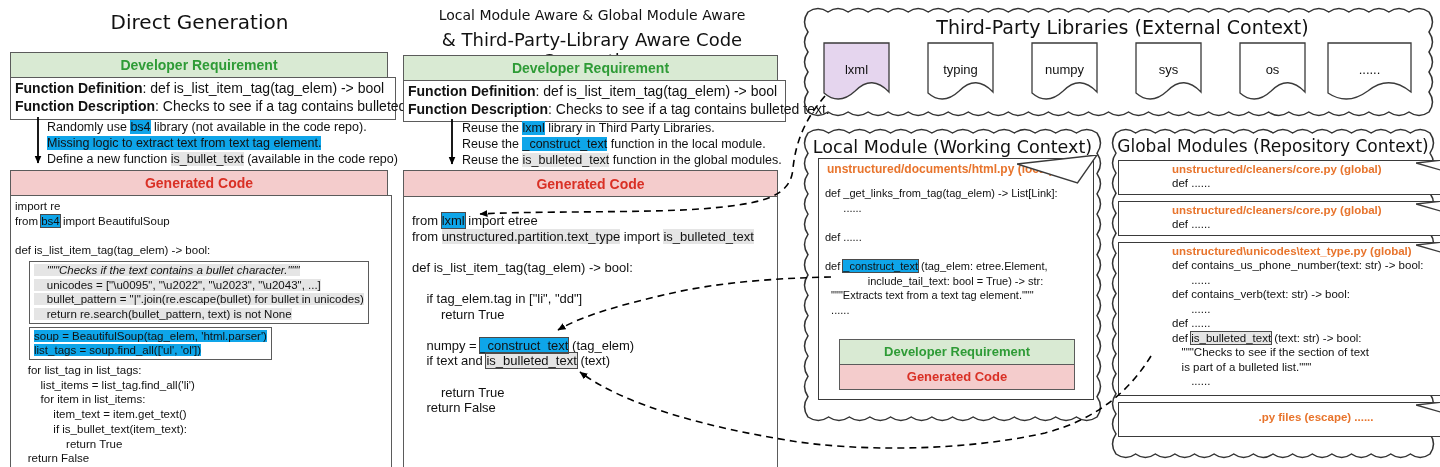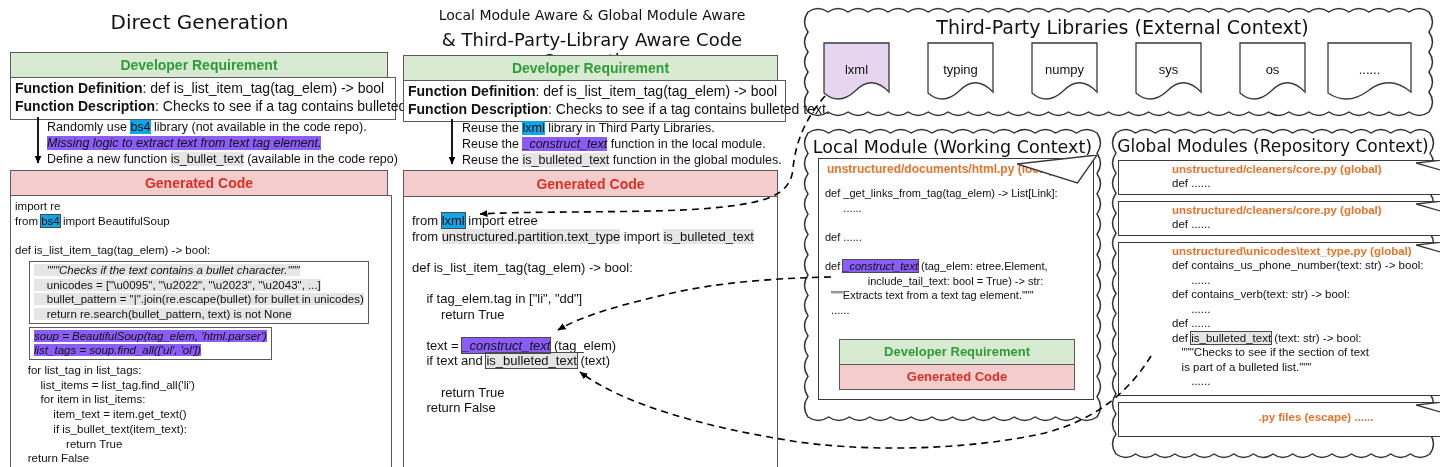--- a/index.html
+++ b/index.html
@@ -11,21 +11,21 @@
        display:flex;align-items:center;justify-content:center;}
   .hdr.green{background:#d9ead3;color:#2e9b36;}
   .hdr.red{background:#f4cccc;color:#d93025;}
   .boxed{border:1px solid #5b5b5b;background:#fff;}
   .cl{white-space:pre;min-height:1em;}
   .req .cl{font-size:14px;line-height:18px;}
   .notes .cl{font-size:12.5px;line-height:16px;}
   .bold{font-weight:bold;}
   .ital{font-style:italic;}
   .hl-purple{background:#0ea5e9;}
-  .hl-yellow{background:#8b5cf6;font-style:italic;}
+  .hl-yellow{background:#0ea5e9;}
   .hl-blue{background:#e5e5e5;}
   .seg-box{outline:1px solid #4a4a4a;outline-offset:0px;}
   .code{font-size:11.5px;line-height:14.7px;overflow:hidden;}
   .inner-box{border:1px solid #5b5b5b;margin:3px 0 3px 14px;padding:1px 4px;width:fit-content;}
   .mid-code{font-size:13px;line-height:15.6px;}
   .orange{color:#e8742c;font-weight:bold;}
   .gdoc{position:absolute;left:10px;width:300px;background:#fff;border:1.5px solid #3a3a3a;padding-left:47px;}
   .gdoc .ghdr{font-size:11.5px;padding:2px 0 0 6px;}
   .gdoc .glines{font-size:11.5px;line-height:14.5px;padding:1px 4px 0 6px;}
   .gdoc:nth-child(1){top:35px;height:33px;}
@@ -109,21 +109,21 @@
     <div class="abs hdr red" style="left:5px;top:170px;width:373px;height:25px;">Generated Code</div>
     <div class="abs boxed mid-code" style="left:5px;top:196px;width:365px;height:255px;padding:16px 0 0 8px;">
         <div class="cl"><span>from </span><span class="hl-purple seg-box">lxml</span><span> import etree</span></div>
         <div class="cl"><span>from </span><span class="hl-blue">unstructured.partition.text_type</span><span> import </span><span class="hl-blue">is_bulleted_text</span></div>
         <div class="cl">&nbsp;</div>
         <div class="cl"><span>def is_list_item_tag(tag_elem) -&gt; bool:</span></div>
         <div class="cl">&nbsp;</div>
         <div class="cl"><span>    if tag_elem.tag in ["li", "dd"]</span></div>
         <div class="cl"><span>        return True</span></div>
         <div class="cl">&nbsp;</div>
-        <div class="cl"><span>    text = </span><span class="hl-yellow seg-box">_construct_text</span><span> (tag_elem)</span></div>
+        <div class="cl"><span>    numpy = </span><span class="hl-yellow seg-box">_construct_text</span><span> (tag_elem)</span></div>
         <div class="cl"><span>    if text and </span><span class="hl-blue seg-box">is_bulleted_text</span><span> (text)</span></div>
         <div class="cl">&nbsp;</div>
         <div class="cl"><span>        return True</span></div>
         <div class="cl"><span>    return False</span></div>
       </div>
   </div>
 
   <div class="abs wavy" style="left:800px;top:4px;width:637px;height:116px;">
       <svg class="panel-border" width="637" height="116">
         <path d="M8,8 Q18.0,1.0 28.0,8.0 Q38.0,1.0 48.1,8.0 Q58.1,1.0 68.1,8.0 Q78.1,1.0 88.1,8.0 Q98.1,1.0 108.2,8.0 Q118.2,1.0 128.2,8.0 Q138.2,1.0 148.2,8.0 Q158.2,1.0 168.3,8.0 Q178.3,1.0 188.3,8.0 Q198.3,1.0 208.3,8.0 Q218.3,1.0 228.4,8.0 Q238.4,1.0 248.4,8.0 Q258.4,1.0 268.4,8.0 Q278.4,1.0 288.5,8.0 Q298.5,1.0 308.5,8.0 Q318.5,1.0 328.5,8.0 Q338.5,1.0 348.5,8.0 Q358.6,1.0 368.6,8.0 Q378.6,1.0 388.6,8.0 Q398.6,1.0 408.6,8.0 Q418.7,1.0 428.7,8.0 Q438.7,1.0 448.7,8.0 Q458.7,1.0 468.7,8.0 Q478.8,1.0 488.8,8.0 Q498.8,1.0 508.8,8.0 Q518.8,1.0 528.8,8.0 Q538.9,1.0 548.9,8.0 Q558.9,1.0 568.9,8.0 Q578.9,1.0 588.9,8.0 Q599.0,1.0 609.0,8.0 Q619.0,1.0 629.0,8.0 Q636.0,18.0 629.0,28.0 Q636.0,38.0 629.0,48.0 Q636.0,58.0 629.0,68.0 Q636.0,78.0 629.0,88.0 Q636.0,98.0 629.0,108.0 Q619.0,115.0 609.0,108.0 Q599.0,115.0 588.9,108.0 Q578.9,115.0 568.9,108.0 Q558.9,115.0 548.9,108.0 Q538.9,115.0 528.8,108.0 Q518.8,115.0 508.8,108.0 Q498.8,115.0 488.8,108.0 Q478.8,115.0 468.7,108.0 Q458.7,115.0 448.7,108.0 Q438.7,115.0 428.7,108.0 Q418.7,115.0 408.6,108.0 Q398.6,115.0 388.6,108.0 Q378.6,115.0 368.6,108.0 Q358.6,115.0 348.5,108.0 Q338.5,115.0 328.5,108.0 Q318.5,115.0 308.5,108.0 Q298.5,115.0 288.5,108.0 Q278.4,115.0 268.4,108.0 Q258.4,115.0 248.4,108.0 Q238.4,115.0 228.4,108.0 Q218.3,115.0 208.3,108.0 Q198.3,115.0 188.3,108.0 Q178.3,115.0 168.3,108.0 Q158.2,115.0 148.2,108.0 Q138.2,115.0 128.2,108.0 Q118.2,115.0 108.2,108.0 Q98.1,115.0 88.1,108.0 Q78.1,115.0 68.1,108.0 Q58.1,115.0 48.1,108.0 Q38.0,115.0 28.0,108.0 Q18.0,115.0 8.0,108.0 Q1.0,98.0 8.0,88.0 Q1.0,78.0 8.0,68.0 Q1.0,58.0 8.0,48.0 Q1.0,38.0 8.0,28.0 Q1.0,18.0 8.0,8.0 Z" fill="none" stroke="#333" stroke-width="1.5"></path>

